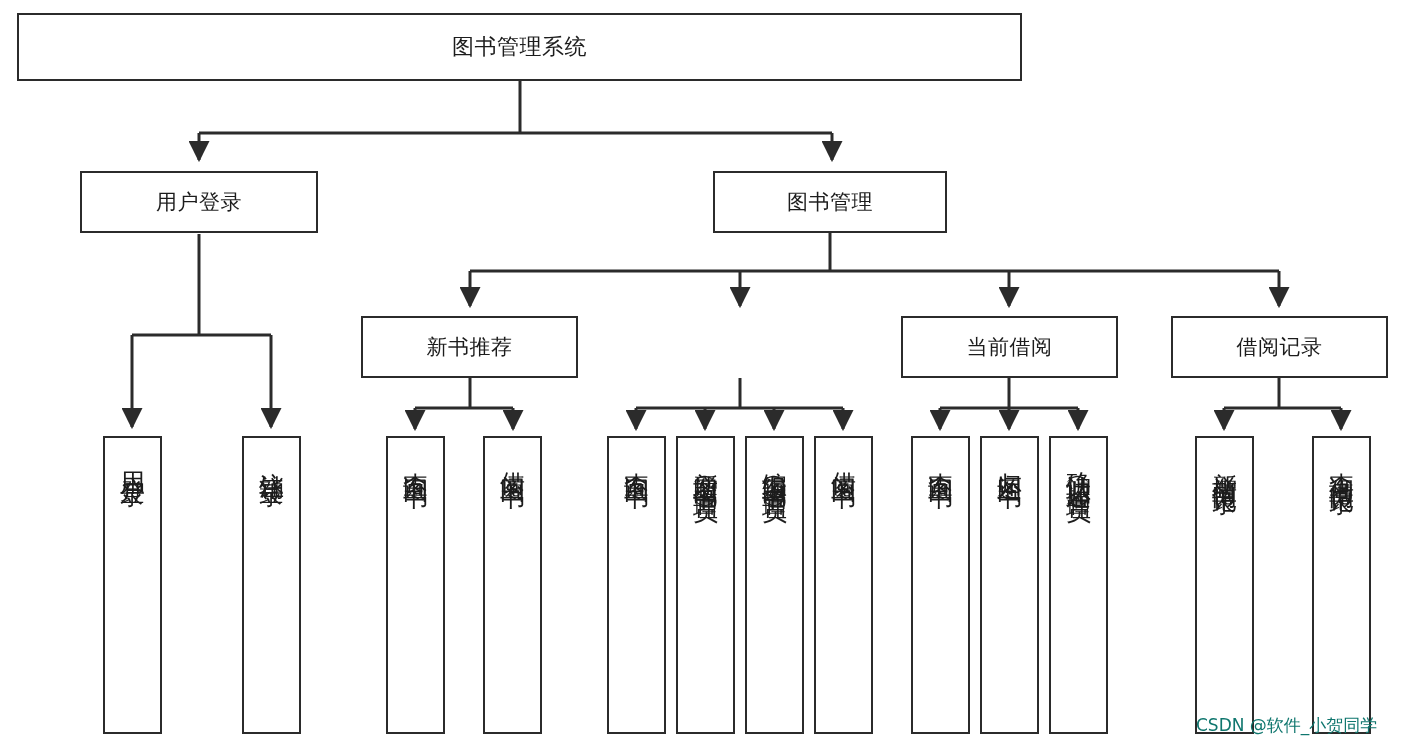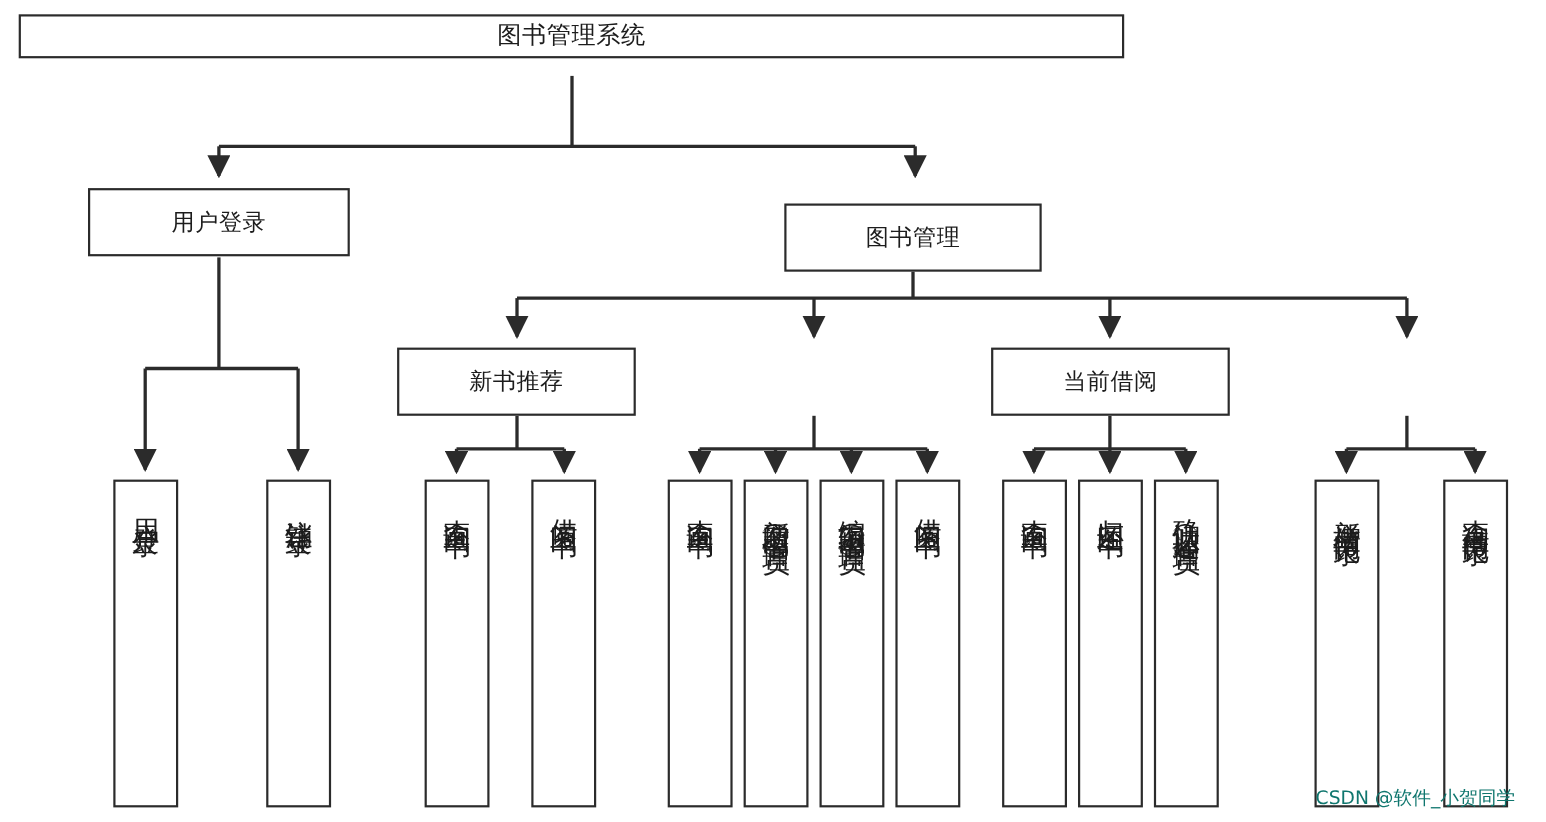--- a/index.html
+++ b/index.html
@@ -121,41 +121,44 @@
       <path d="M 1009 408 L 1009 429" marker-end="url(#arrow)"></path>
       <path d="M 1078 408 L 1078 429" marker-end="url(#arrow)"></path>
 
       <path d="M 1279 378 L 1279 408"></path>
       <path d="M 1224 408 L 1341 408"></path>
       <path d="M 1224 408 L 1224 429" marker-end="url(#arrow)"></path>
       <path d="M 1341 408 L 1341 429" marker-end="url(#arrow)"></path>
     </g>
   </svg>
 
-  <div class="node horiz root" style="left:17px; top:13px; width:1005px; height:40px;">
+  <div class="node horiz root" style="left:17px; top:13px; width:1005px; height:68px;">
     <span class="node-label">图书管理系统</span>
   </div>
 
   <div class="node horiz" style="left:80px; top:171px; width:238px; height:62px;">
     <span class="node-label">用户登录</span>
   </div>
 
-  <div class="node horiz" style="left:713px; top:185px; width:234px; height:62px;">
+  <div class="node horiz" style="left:713px; top:171px; width:234px; height:62px;">
     <span class="node-label">图书管理</span>
   </div>
 
   <div class="node horiz" style="left:361px; top:316px; width:217px; height:62px;">
     <span class="node-label">新书推荐</span>
   </div>
 
 
   <div class="node horiz" style="left:901px; top:316px; width:217px; height:62px;">
     <span class="node-label">当前借阅</span>
   </div>
 
+  <div class="node horiz" style="left:1171px; top:316px; width:217px; height:62px;">
+    <span class="node-label">借阅记录</span>
+  </div>
 
   <div class="node vert" style="left:103px; top:436px; width:59px; height:298px;">
     <span class="node-label">用户登录</span>
   </div>
 
   <div class="node vert" style="left:242px; top:436px; width:59px; height:298px;">
     <span class="node-label">注销登录</span>
   </div>
 
   <div class="node vert" style="left:386px; top:436px; width:59px; height:298px;">

